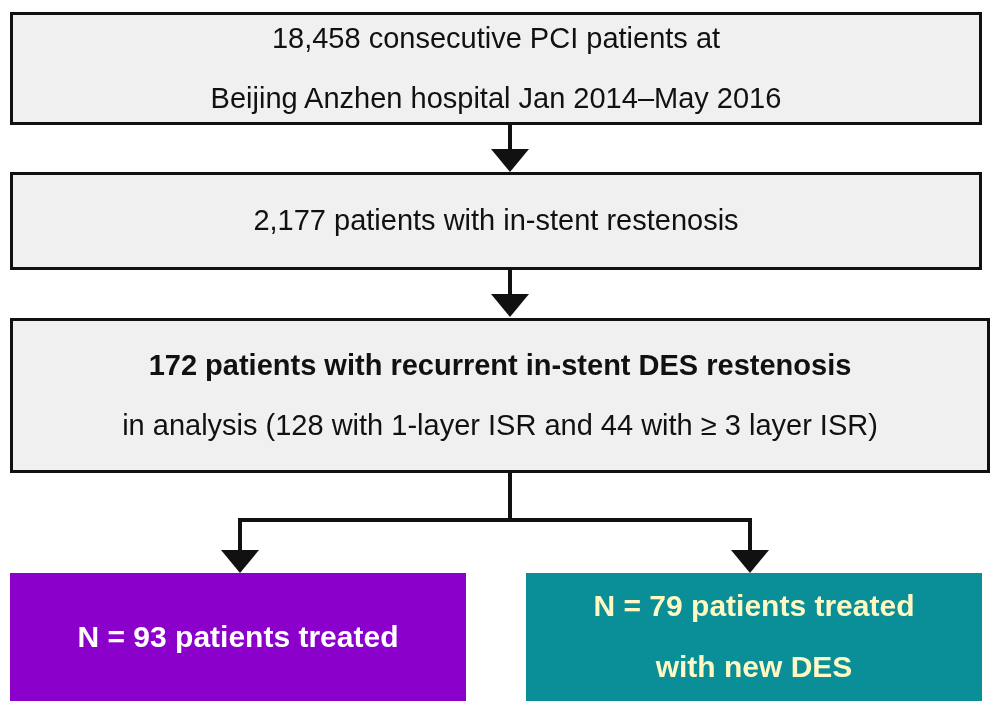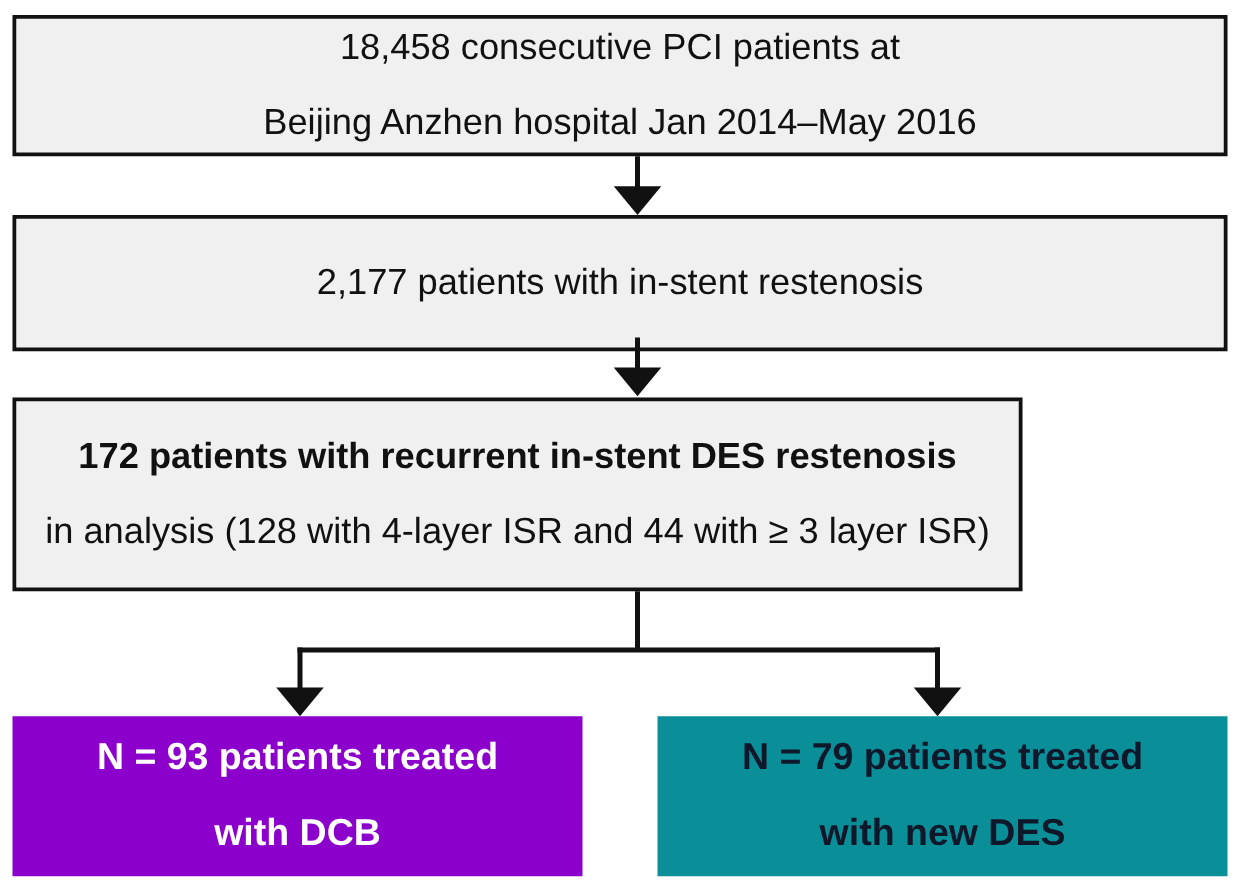--- a/index.html
+++ b/index.html
@@ -41,43 +41,43 @@
     display: block;
     white-space: nowrap;
   }
 
   
   #node-cohort {
     left: 10px;  top: 12px;   width: 972px; height: 113px;
     font-size: 29px;
   }
   #node-isr {
-    left: 10px;  top: 172px;  width: 972px; height: 109px;
+    left: 10px;  top: 172px;  width: 972px; height: 98px;
     font-size: 29px;
   }
   #node-recurrent {
-    left: 10px;  top: 318px;  width: 808px; height: 155px;
+    left: 10px;  top: 318px;  width: 980px; height: 155px;
     font-size: 29px;
   }
   #node-recurrent .line.strong {
     font-weight: bold;
     font-size: 29px;
   }
   #node-dcb {
     left: 10px;  top: 573px;  width: 456px; height: 128px;
     background: #8c00cc;
     color: #ffffff;
     font-weight: bold;
     font-size: 30px;
     padding: 0 35px;
   }
   #node-des {
     left: 526px; top: 573px;  width: 456px; height: 128px;
     background: #0a8e97;
-    color: #0f172a;
+    color: #fef9c3;
     font-weight: bold;
     font-size: 30px;
     padding: 0 22px;
   }
 
   
   .stem {
     position: absolute;
     background: #111111;
     width: 4px;
@@ -125,33 +125,32 @@
 
   <div class="node gray" id="node-isr">
     <span class="line">2,177 patients with in-stent restenosis</span>
   </div>
 
   <div class="stem" id="stem-2"></div>
   <div class="arrowhead" id="arrow-2"></div>
 
   <div class="node gray" id="node-recurrent">
     <span class="line strong">172 patients with recurrent in-stent DES restenosis</span>
-    <span class="line">in analysis (128 with 4-layer ISR and 44 with ≥ 3 layer ISR)</span>
+    <span class="line">in analysis (128 with 1-layer ISR and 44 with ≥ 3 layer ISR)</span>
   </div>
 
   <div class="stem" id="stem-3"></div>
   <div class="hbar" id="hbar-split"></div>
   <div class="stem" id="stem-left"></div>
   <div class="stem" id="stem-right"></div>
   <div class="arrowhead" id="arrow-left"></div>
   <div class="arrowhead" id="arrow-right"></div>
 
   <div class="node" id="node-dcb">
     <span class="line">N = 93 patients treated</span>
-    <span class="line">with DCB</span>
   </div>
 
   <div class="node" id="node-des">
     <span class="line">N = 79 patients treated</span>
     <span class="line">with new DES</span>
   </div>
 
 </div>
 
 </body></html>

